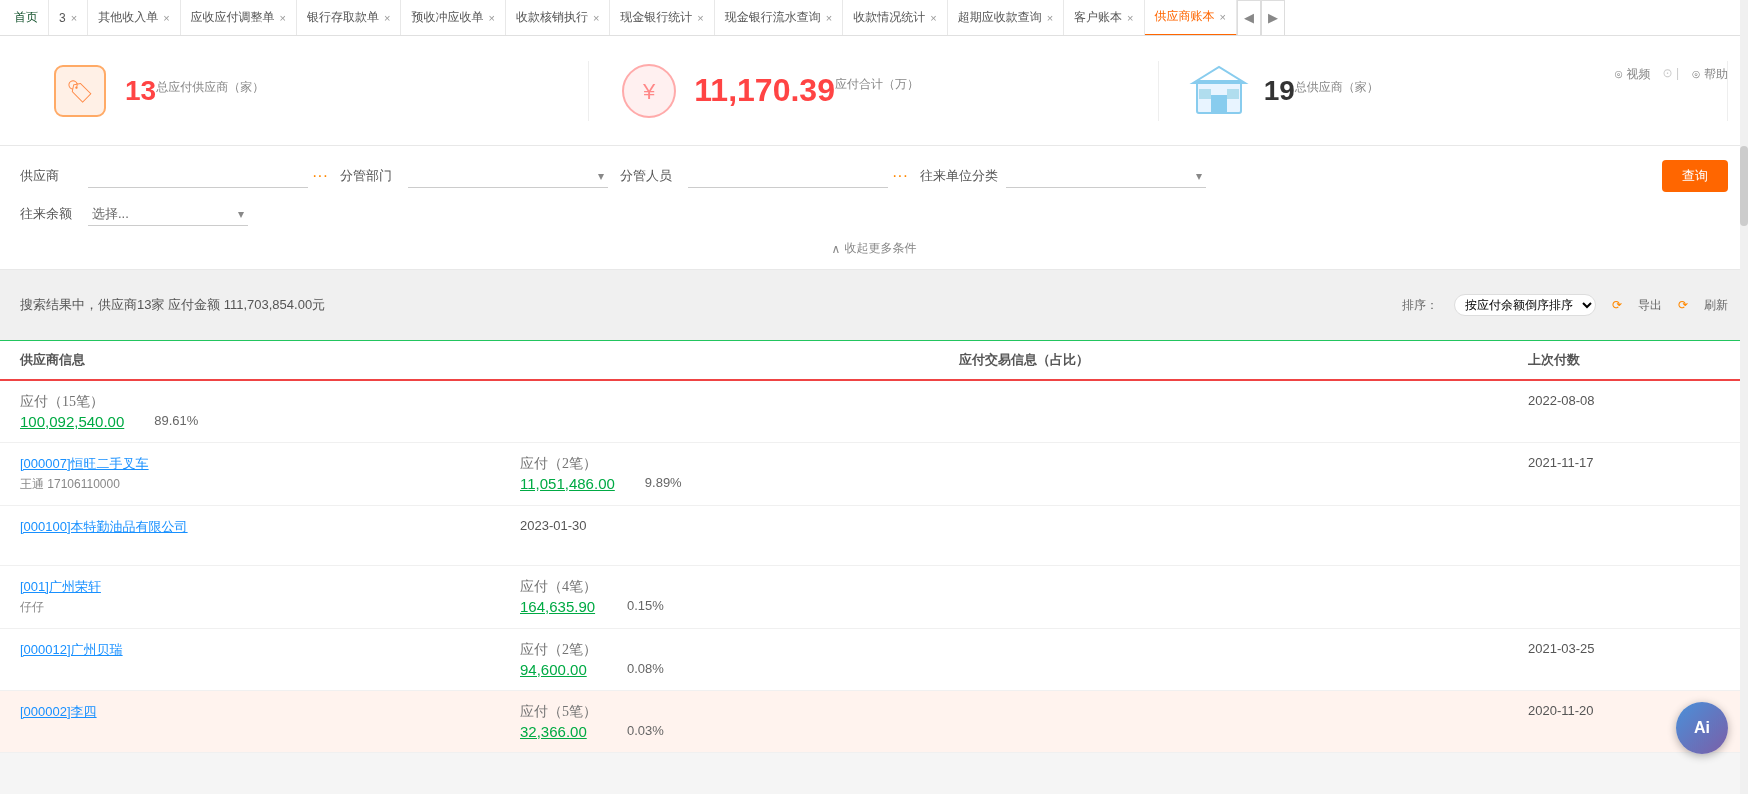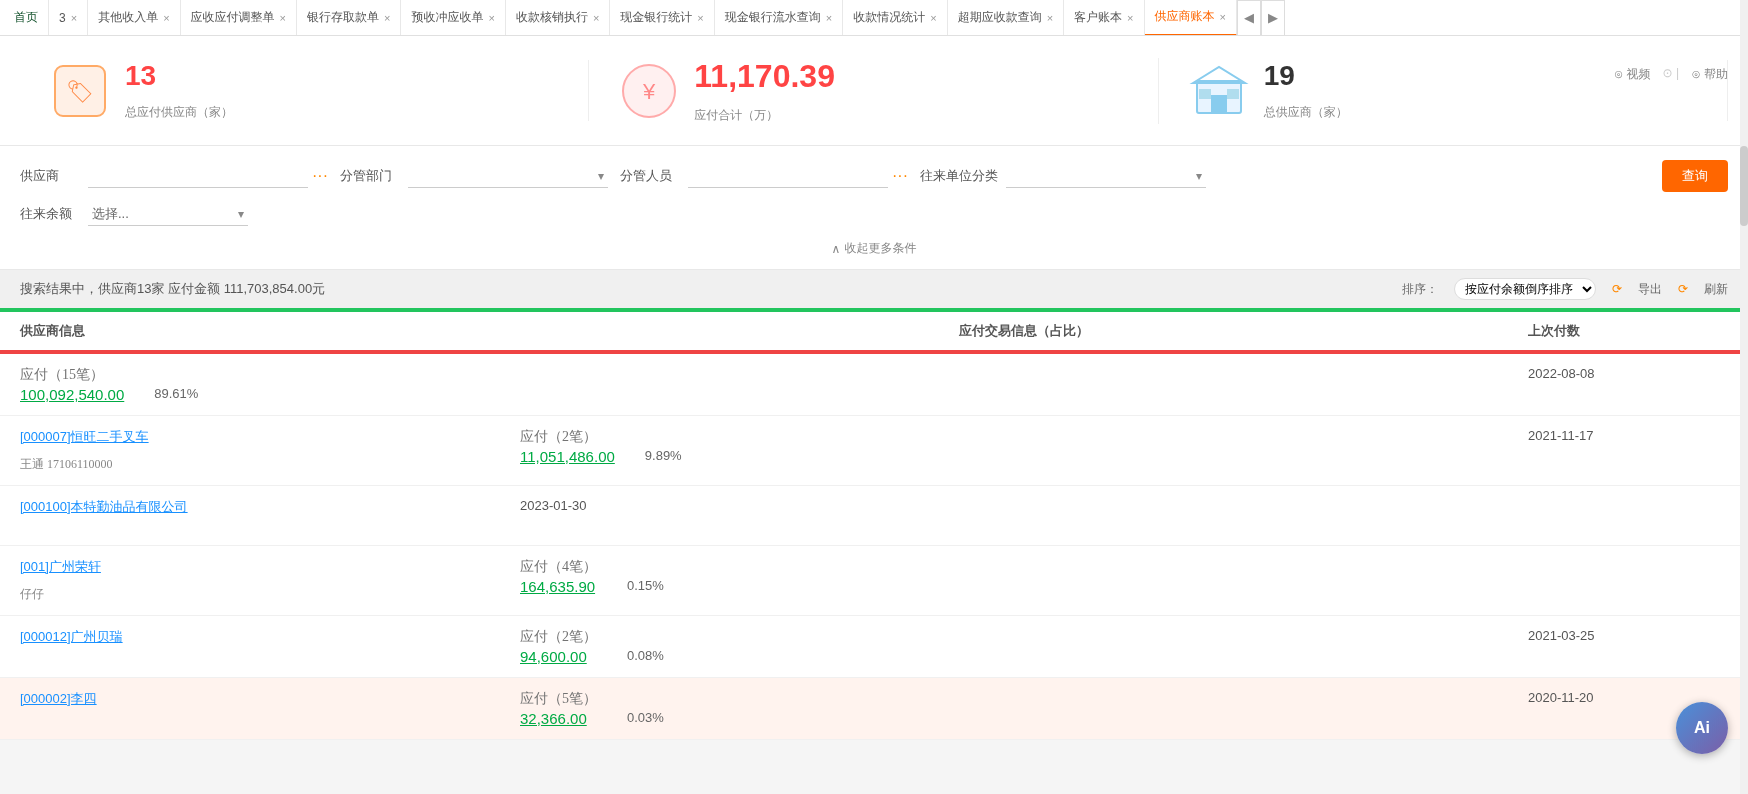--- a/index.html
+++ b/index.html
@@ -49,24 +49,24 @@
       padding: 0 30px;
       border-right: 1px solid #eee;
     }
     .summary-card:last-of-type { border-right: none; }
     .summary-icon {
       width: 60px;
       height: 60px;
       margin-right: 15px;
       flex-shrink: 0;
     }
-    .summary-info { display: flex; flex-direction: column; }
+    .summary-info { display: flex; flex-direction: row; }
     .summary-number { font-size: 28px; font-weight: bold; color: #ff4444; }
     .summary-number.large { font-size: 32px; }
-    .summary-label { font-size: 12px; color: #888; margin-top: 12px; }
+    .summary-label { font-size: 12px; color: #888; margin-top: 4px; }
     .summary-help {
       position: absolute;
       right: 20px;
       top: 10px;
       font-size: 12px;
       color: #888;
       display: flex;
       gap: 12px;
       margin-top: 20px;
     }
@@ -158,27 +158,27 @@
       display: flex;
       align-items: center;
       gap: 4px;
       background: none;
       border: none;
     }
 
     
     .result-bar {
       background: #f0f0f0;
-      padding: 8px 20px;
+      padding: 24px 20px;
       display: flex;
       align-items: center;
       justify-content: space-between;
       font-size: 13px;
       color: #555;
-      border-bottom: 4px solid #22c55e;
+      border-bottom: 1px solid #22c55e;
       gap: 48px;
     }
     .result-bar-right {
       display: flex;
       align-items: center;
       gap: 16px;
       font-size: 12px;
       color: #666;
     }
     .result-bar-right span { cursor: pointer; }
@@ -191,21 +191,21 @@
     }
 
     
     .main-table {
       background: #fff;
       width: 100%;
     }
     .table-header {
       display: flex;
       padding: 10px 20px;
-      border-bottom: 4px solid #ef4444;
+      border-bottom: 2px solid #ef4444;
       background: #fff;
     }
     .th-supplier { flex: 0 0 500px; font-size: 13px; color: #555; font-weight: 600; }
     .th-transaction { flex: 1; font-size: 13px; color: #555; font-weight: 600; text-align: center; }
     .th-lastpay { flex: 0 0 200px; font-size: 13px; color: #555; font-weight: 600; }
 
     .table-row {
       display: flex;
       padding: 12px 20px;
       border-bottom: 1px solid #f0f0f0;
@@ -213,21 +213,21 @@
       background: #fff;
       min-height: 60px;
     }
     .table-row.highlighted { background: #fff3ee; }
 
     .col-supplier { flex: 0 0 500px; }
     .col-transaction { flex: 1; display: flex; align-items: flex-start; gap: 30px; }
     .col-lastpay { flex: 0 0 200px; display: flex; align-items: center; font-size: 13px; color: #555; }
 
     .supplier-link { color: #1890ff; text-decoration: underline; cursor: pointer; font-size: 13px; }
-    .supplier-sub { font-size: 12px; color: #888; margin-top: 10px; font-family: Liberation Serif, serif; }
+    .supplier-sub { font-size: 12px; color: #888; margin-top: 3px; }
 
     .trans-label { font-size: 14px; color: #737373; font-family: Liberation Serif, serif; }
     .trans-amount { font-size: 15px; color: #00aa44; font-weight: 500; text-decoration: underline; cursor: pointer; margin-top: 2px; }
     .trans-pct { font-size: 13px; color: #666; align-self: flex-end; padding-bottom: 2px; }
 
     .scrollbar-track {
       position: fixed;
       right: 0;
       top: 0;
       width: 8px;

